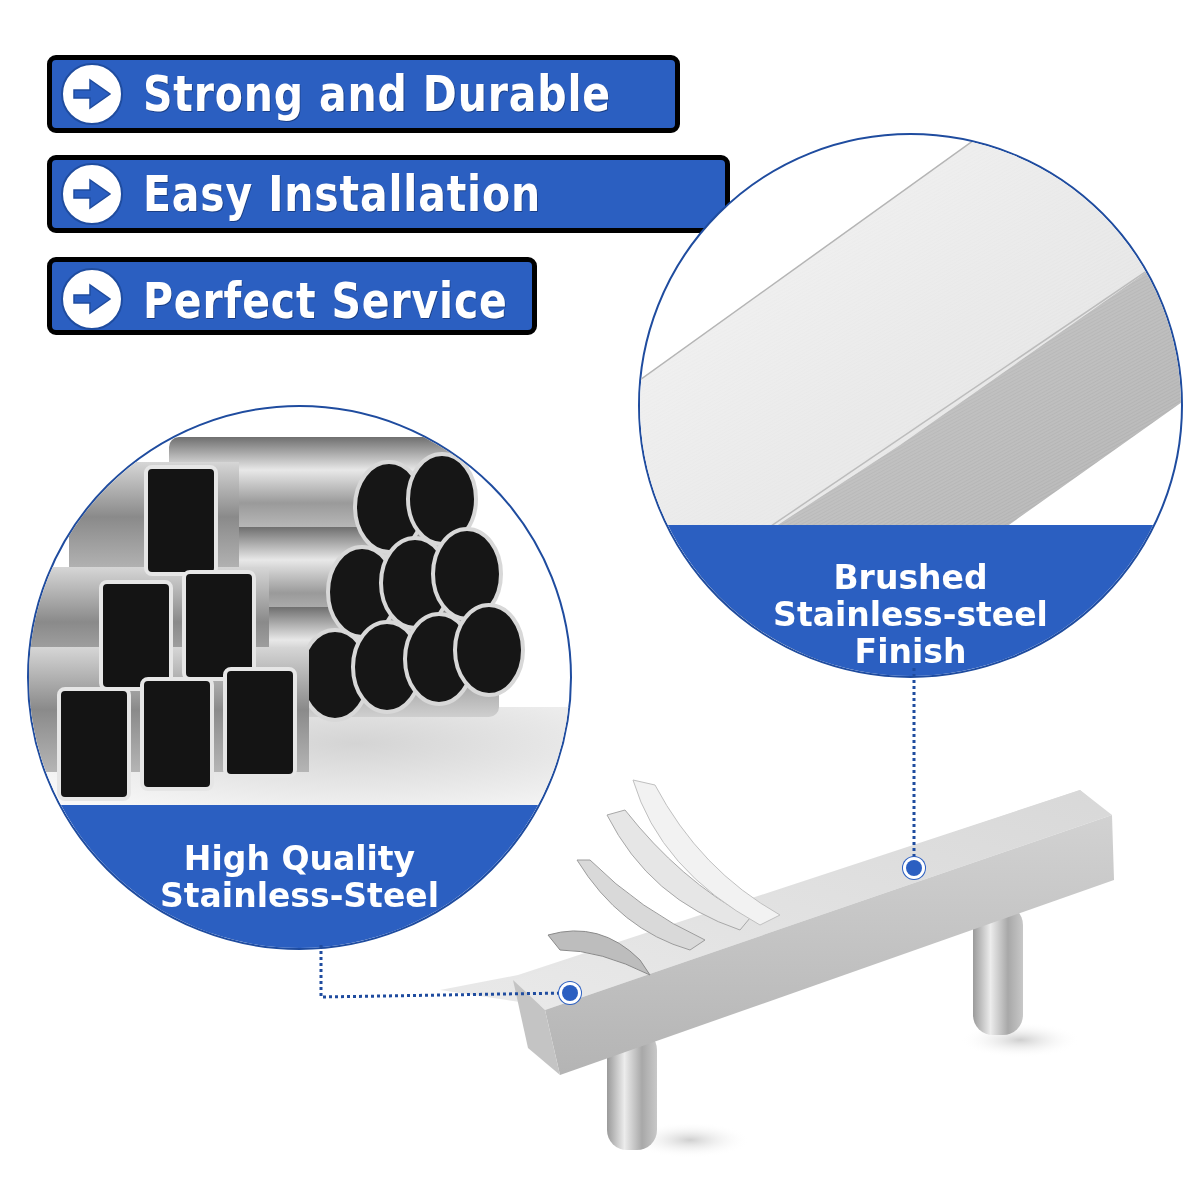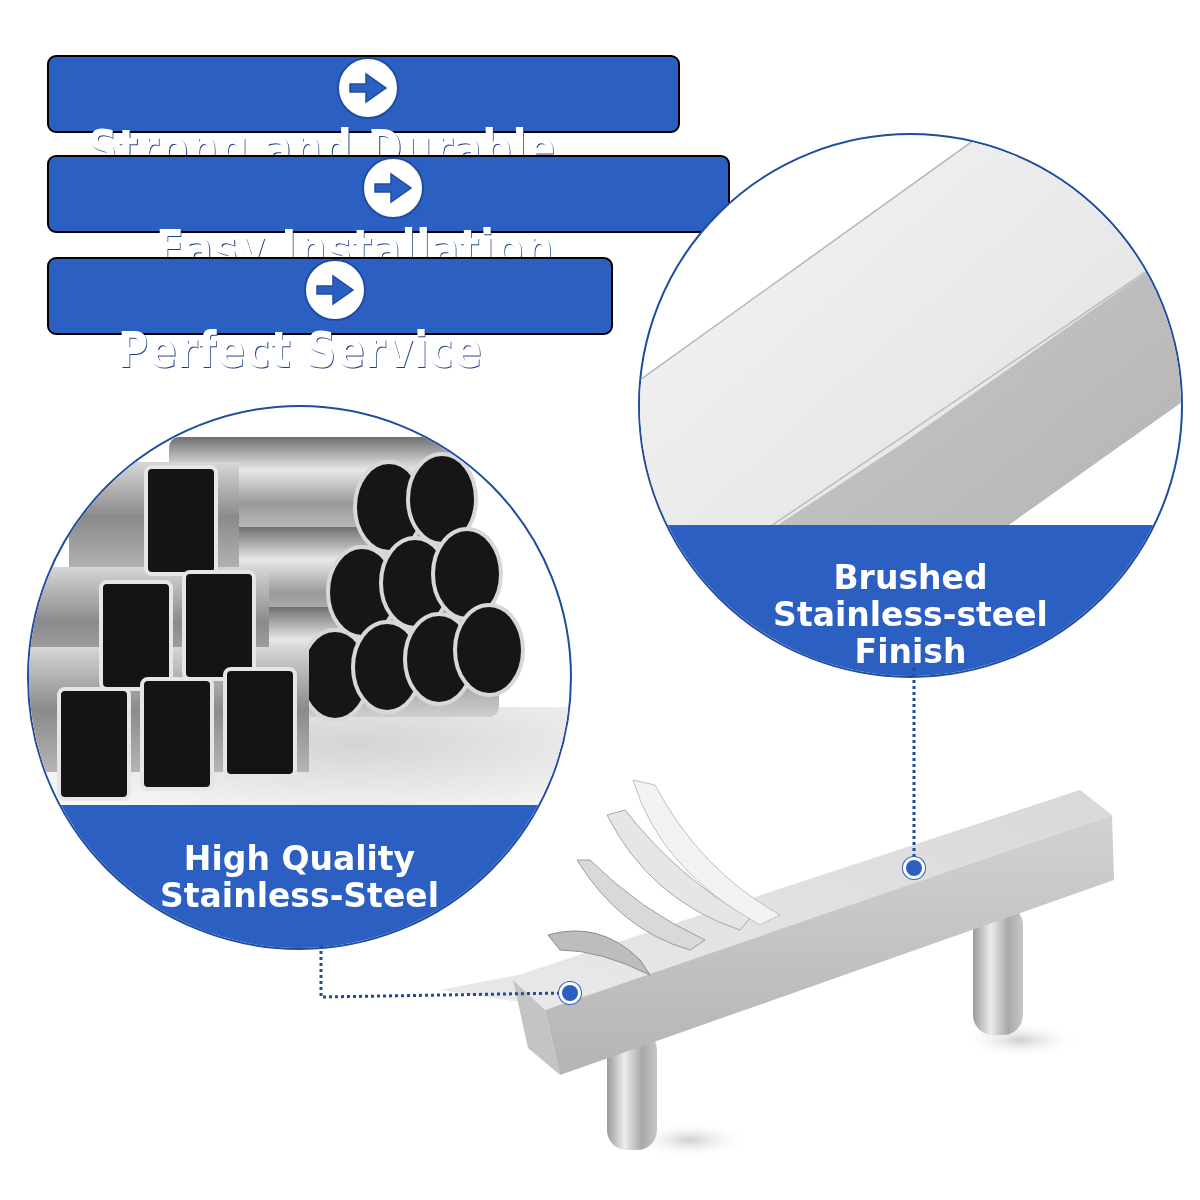--- a/index.html
+++ b/index.html
@@ -1,17 +1,17 @@
 <!DOCTYPE html>
 <html><head>
 <meta charset="utf-8">
 <style>
   html, body { margin:0; padding:0; }
   body { width:1200px; height:1200px; background:#ffffff; position:relative; overflow:hidden; font-family:"DejaVu Sans", sans-serif; }
-  .banner { position:absolute; left:47px; height:78px; background:#2b5fc1; border:2px solid #000000; border-radius:9px; box-sizing:border-box; display:flex; align-items:center;flex-direction:column; }
+  .banner { position:absolute; left:47px; height:78px; background:#2b5fc1; border:5px solid #000000; border-radius:9px; box-sizing:border-box; display:flex; align-items:center; }
   .banner .arrow-circle { width:62px; height:62px; margin-left:9px; border-radius:50%; background:#ffffff; border:2px solid #1f4c9f; box-sizing:border-box; display:flex; align-items:center; justify-content:center; flex-shrink:0; }
   .banner .label { color:#ffffff; font-family:"DejaVu Sans", sans-serif; font-weight:bold; font-size:50px; letter-spacing:1px; margin-left:20px; white-space:nowrap; transform:scaleX(0.82); transform-origin:left center; text-shadow:1px 1px 0 #1b3f85; }
   .circle { position:absolute; border-radius:50%; overflow:hidden; border:2px solid #1f4c9f; box-sizing:border-box; background:#ffffff; }
   .circle .caption-band { position:absolute; left:0; right:0; bottom:0; background:#2b5fc1; display:flex; flex-direction:column; align-items:center; justify-content:flex-start; }
   .circle .caption-line { color:#ffffff; font-family:"DejaVu Sans", sans-serif; font-weight:bold; font-size:33px; line-height:37px; white-space:nowrap; }
   .dot { position:absolute; width:16px; height:16px; border-radius:50%; background:#2b5fc1; box-shadow:0 0 0 3px #ffffff, 0 0 0 4px #2b5fc1; }
   svg { display:block; }
 </style>
 </head>
 <body>
@@ -27,21 +27,21 @@
 
 <div class="banner" style="top:155px; width:683px;">
   <div class="arrow-circle">
     <svg width="40" height="36" viewBox="0 0 40 36">
         <path d="M2 14 H18 V4 L38 18 L18 32 V22 H2 Z" fill="#2b5fc1" stroke="#1f4c9f" stroke-width="1.5"></path>
       </svg>
   </div>
   <span class="label">Easy Installation</span>
 </div>
 
-<div class="banner" style="top:257px; width:566px;">
+<div class="banner" style="top:257px; width:490px;align-items:flex-end;">
   <div class="arrow-circle">
     <svg width="40" height="36" viewBox="0 0 40 36">
         <path d="M2 14 H18 V4 L38 18 L18 32 V22 H2 Z" fill="#2b5fc1" stroke="#1f4c9f" stroke-width="1.5"></path>
       </svg>
   </div>
   <span class="label">Perfect Service</span>
 </div>
 
 <div class="circle" style="left:638px; top:133px; width:545px; height:545px;">
   <svg width="545" height="545" viewBox="0 0 545 545" style="position:absolute; left:0; top:0;">

